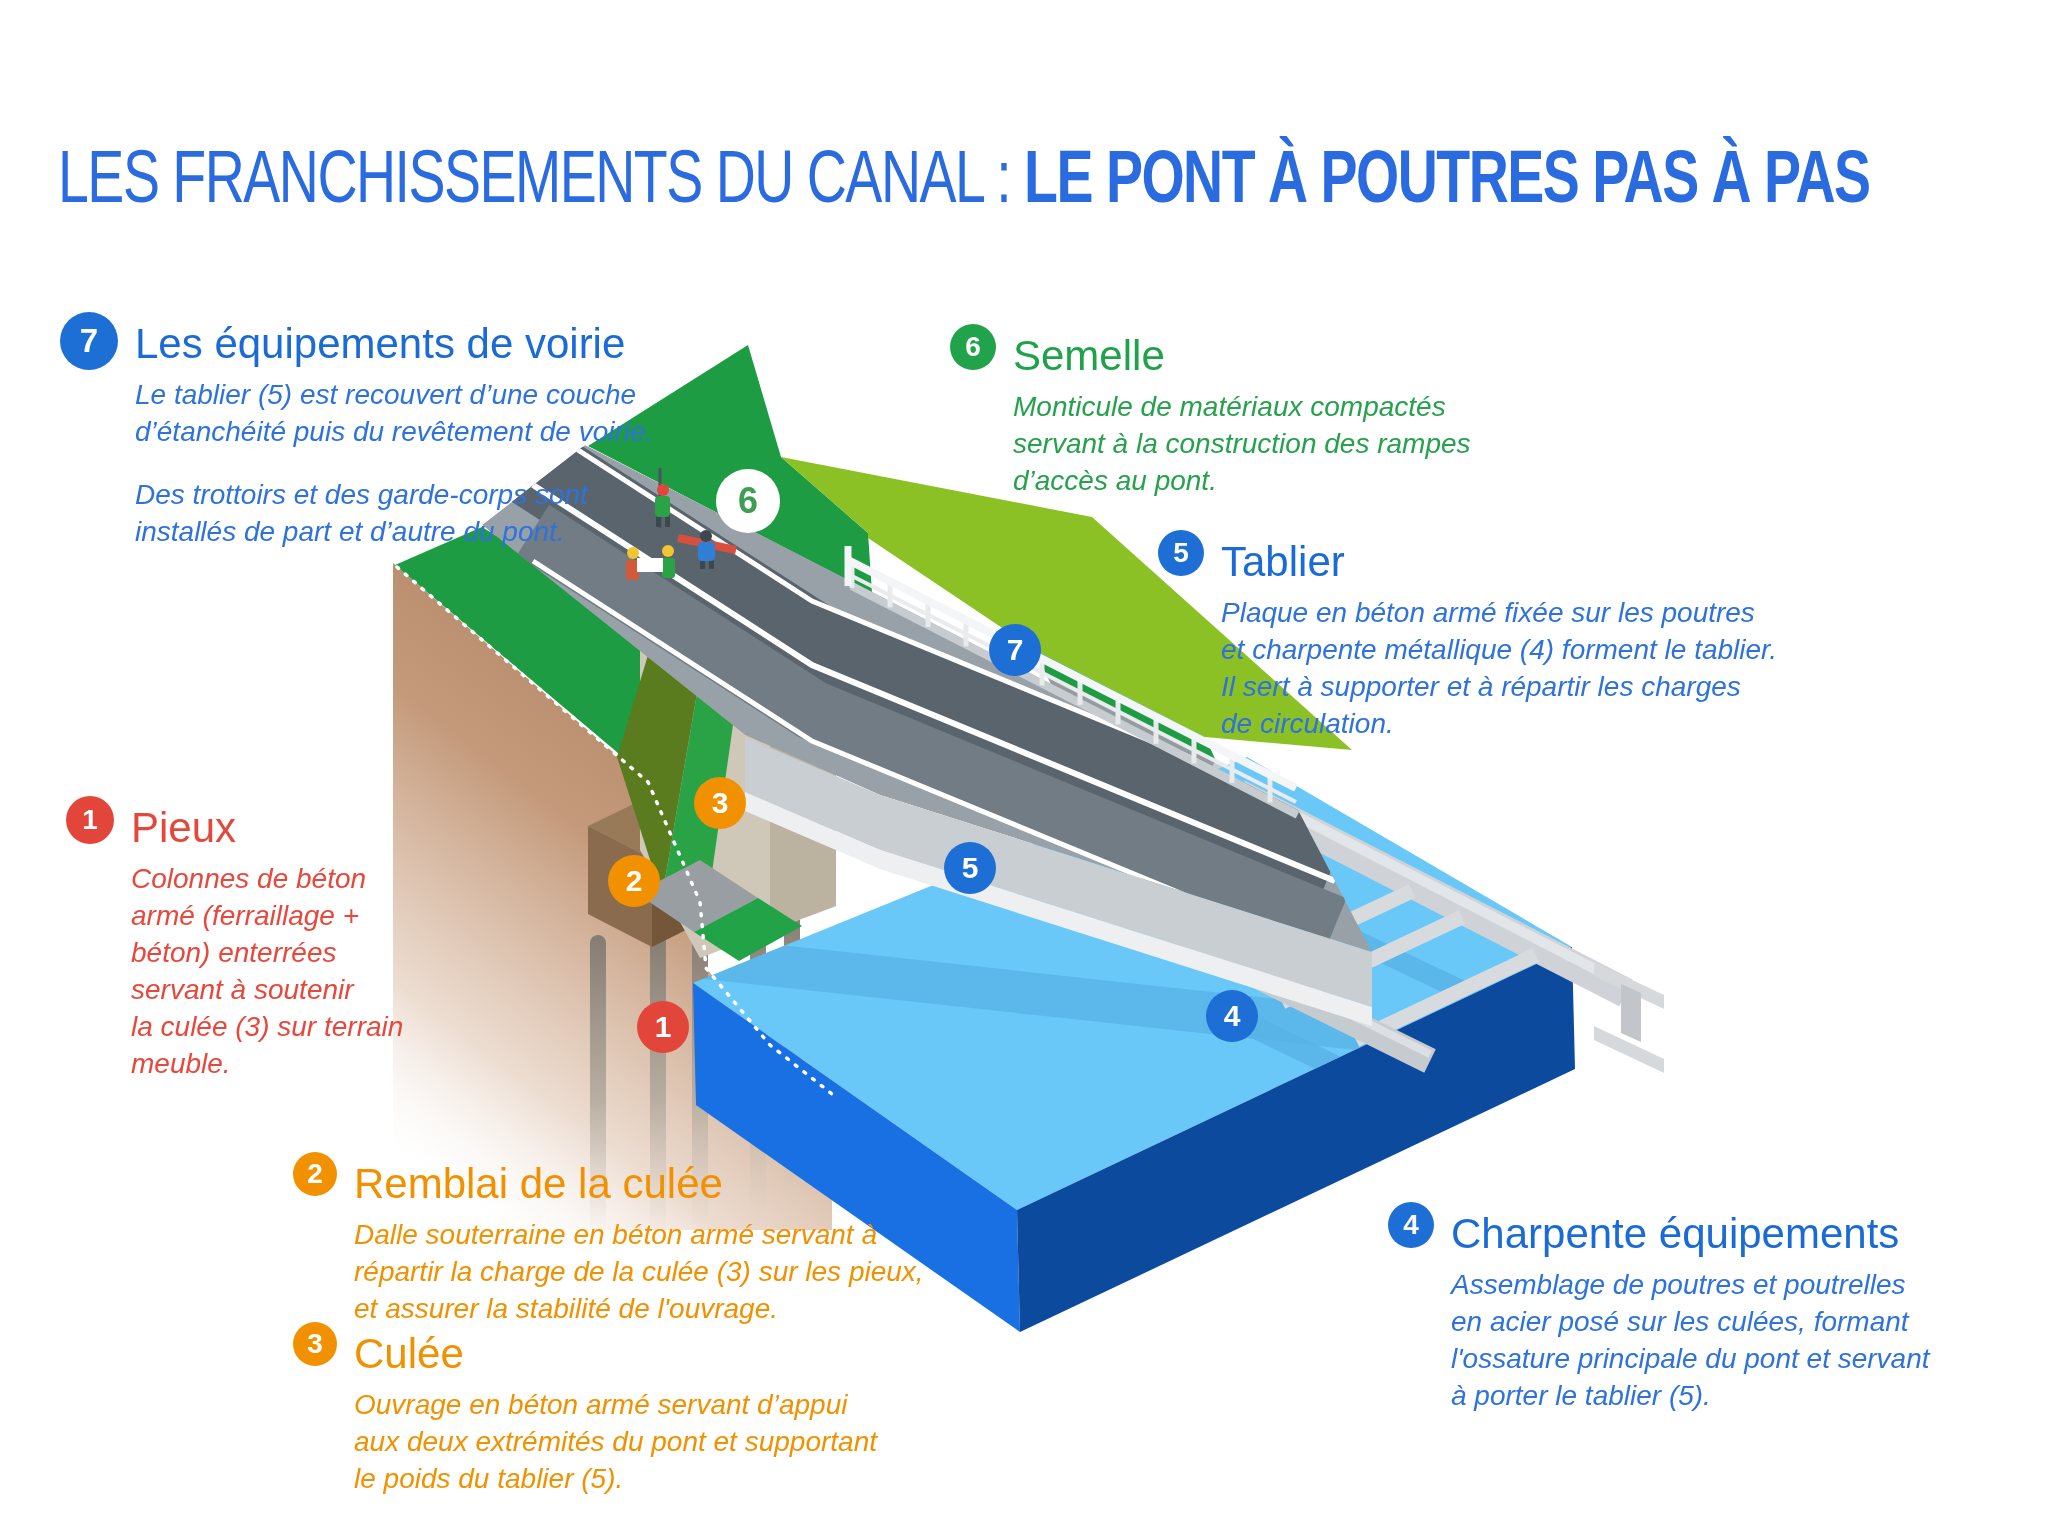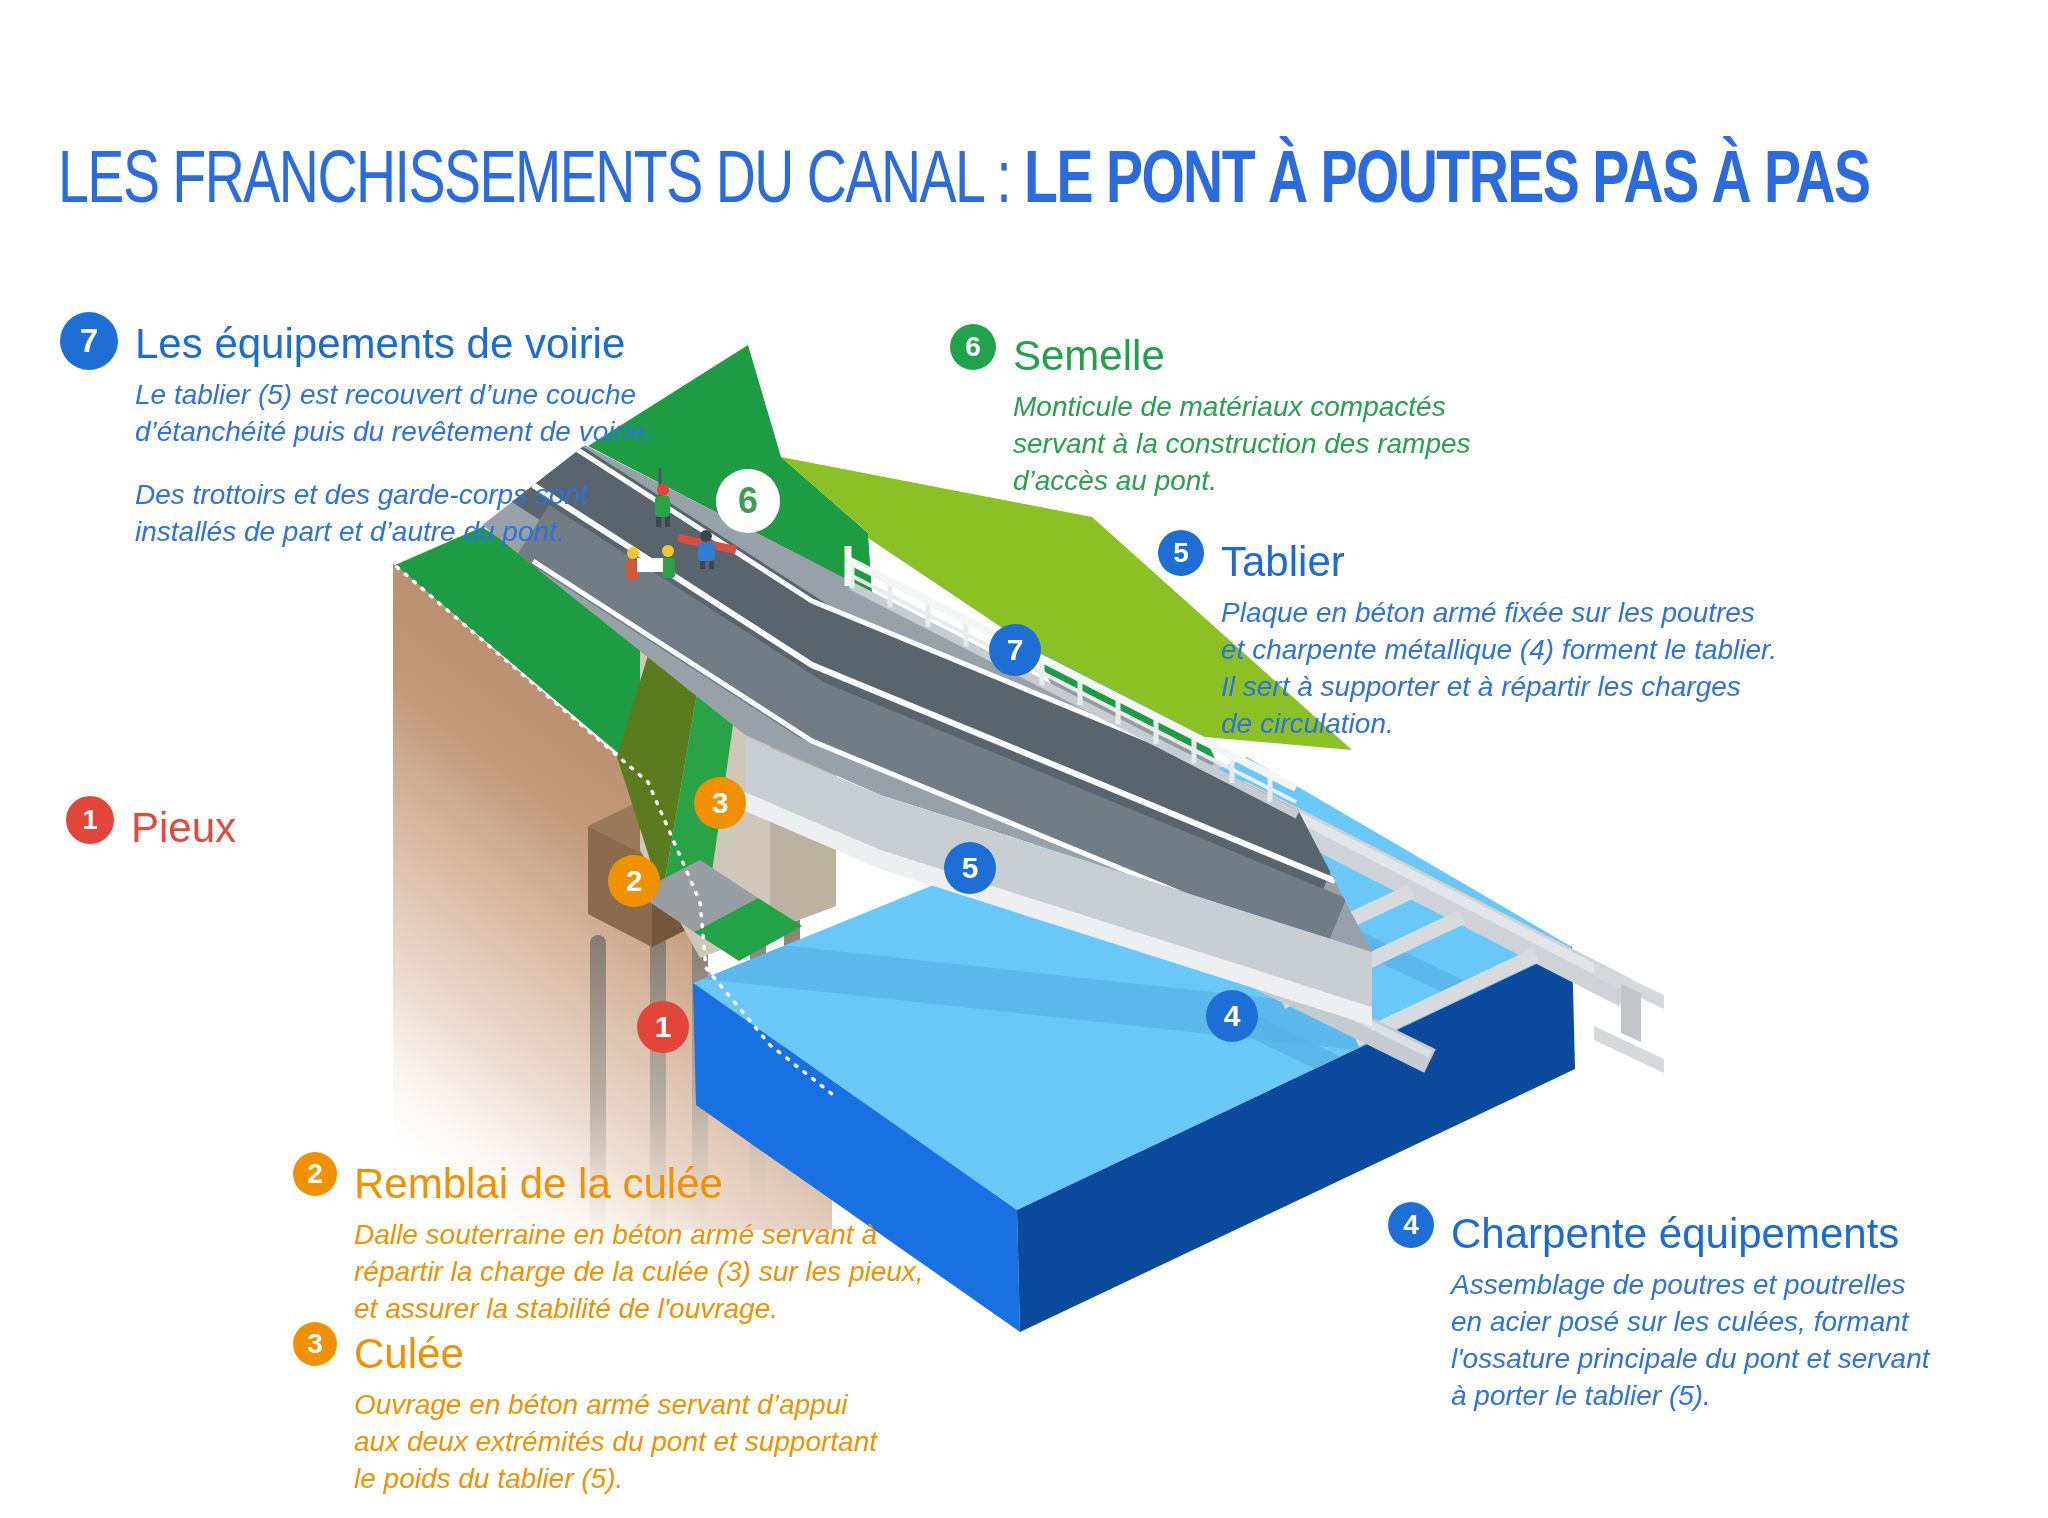--- a/index.html
+++ b/index.html
@@ -248,20 +248,23 @@
     <div>
         <p>Plaque en béton armé fixée sur les poutres<br>et charpente métallique (4) forment le tablier.<br>Il sert à supporter et à répartir les charges<br>de circulation.</p>
       </div>
   </div>
 </div>
 
 <div class="callout pos-1 c-red">
   <span class="cbadge">1</span>
   <div>
     <h2>Pieux</h2>
+    <div>
+        <p>Colonnes de béton<br>armé (ferraillage +<br>béton) enterrées<br>servant à soutenir<br>la culée (3) sur terrain<br>meuble.</p>
+      </div>
   </div>
 </div>
 
 <div class="callout pos-2 c-orange">
   <span class="cbadge">2</span>
   <div>
     <h2>Remblai de la culée</h2>
     <div>
         <p>Dalle souterraine en béton armé servant à<br>répartir la charge de la culée (3) sur les pieux,<br>et assurer la stabilité de l'ouvrage.</p>
       </div>

